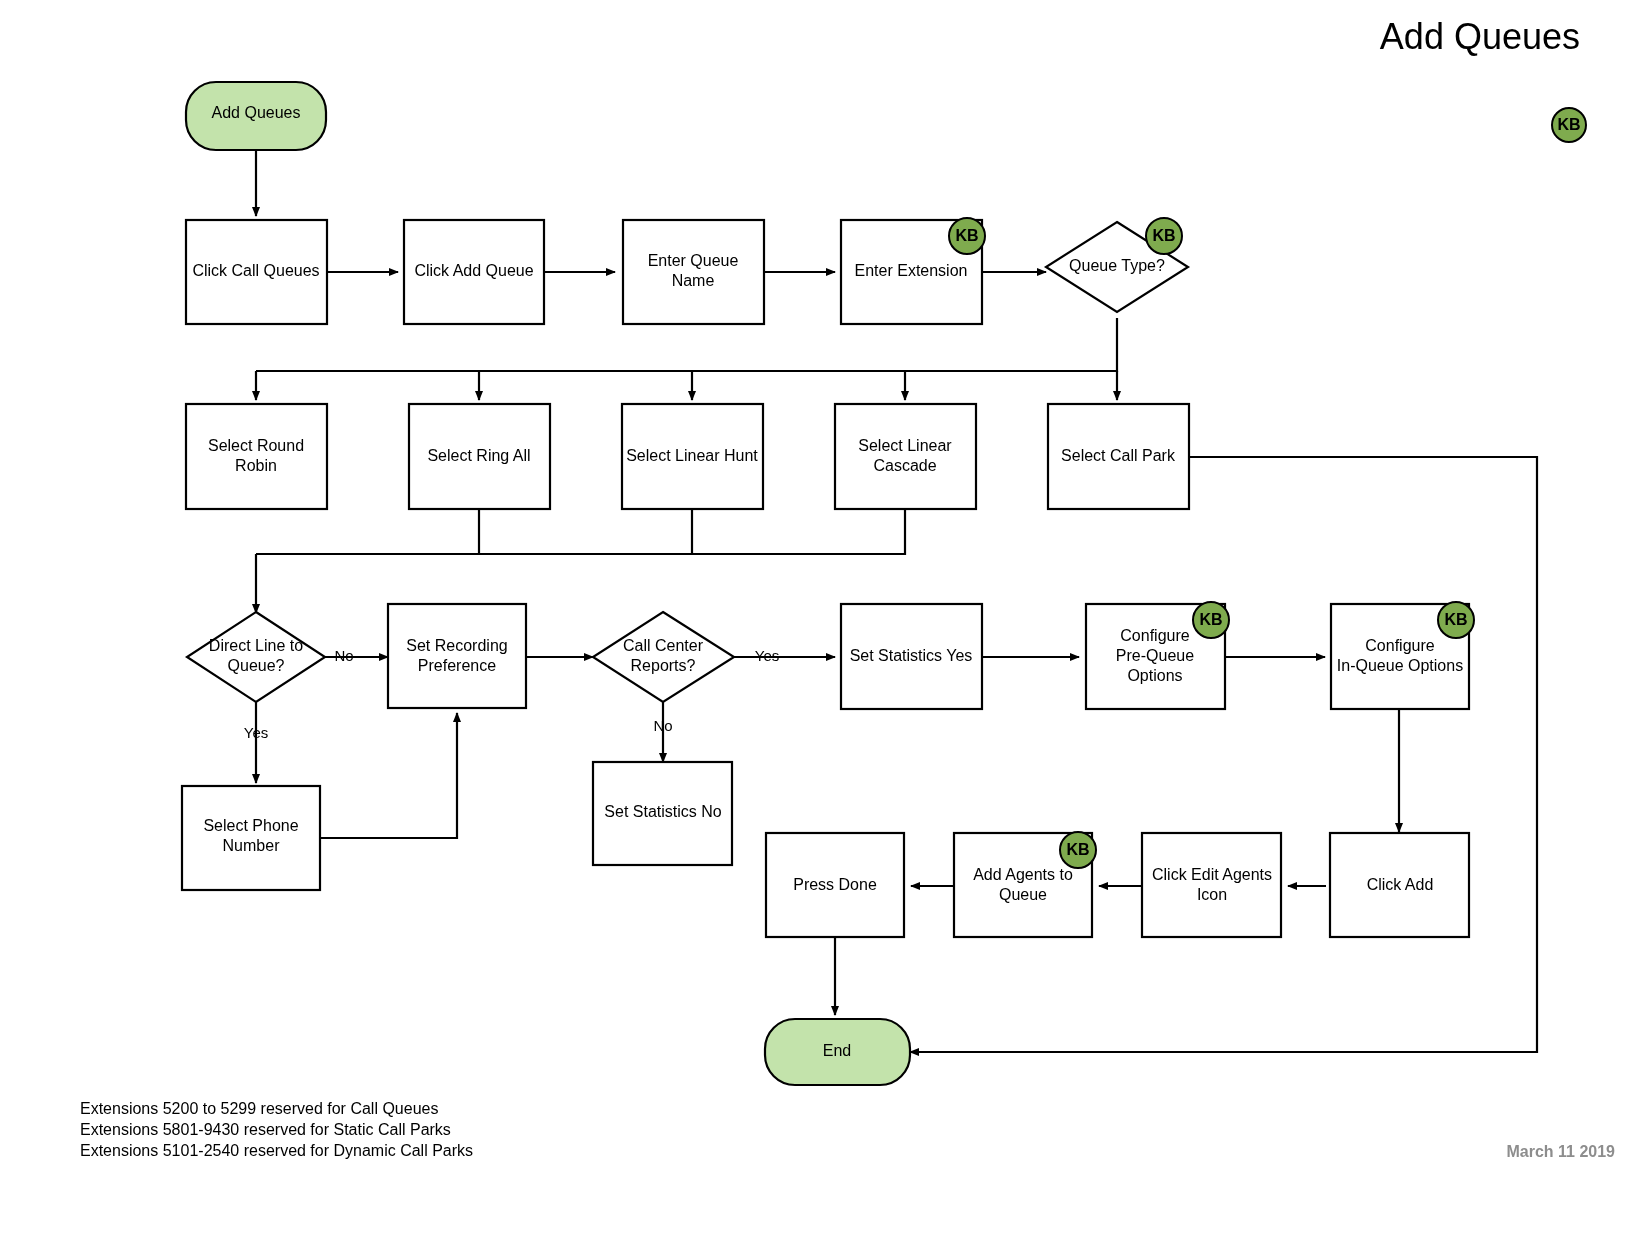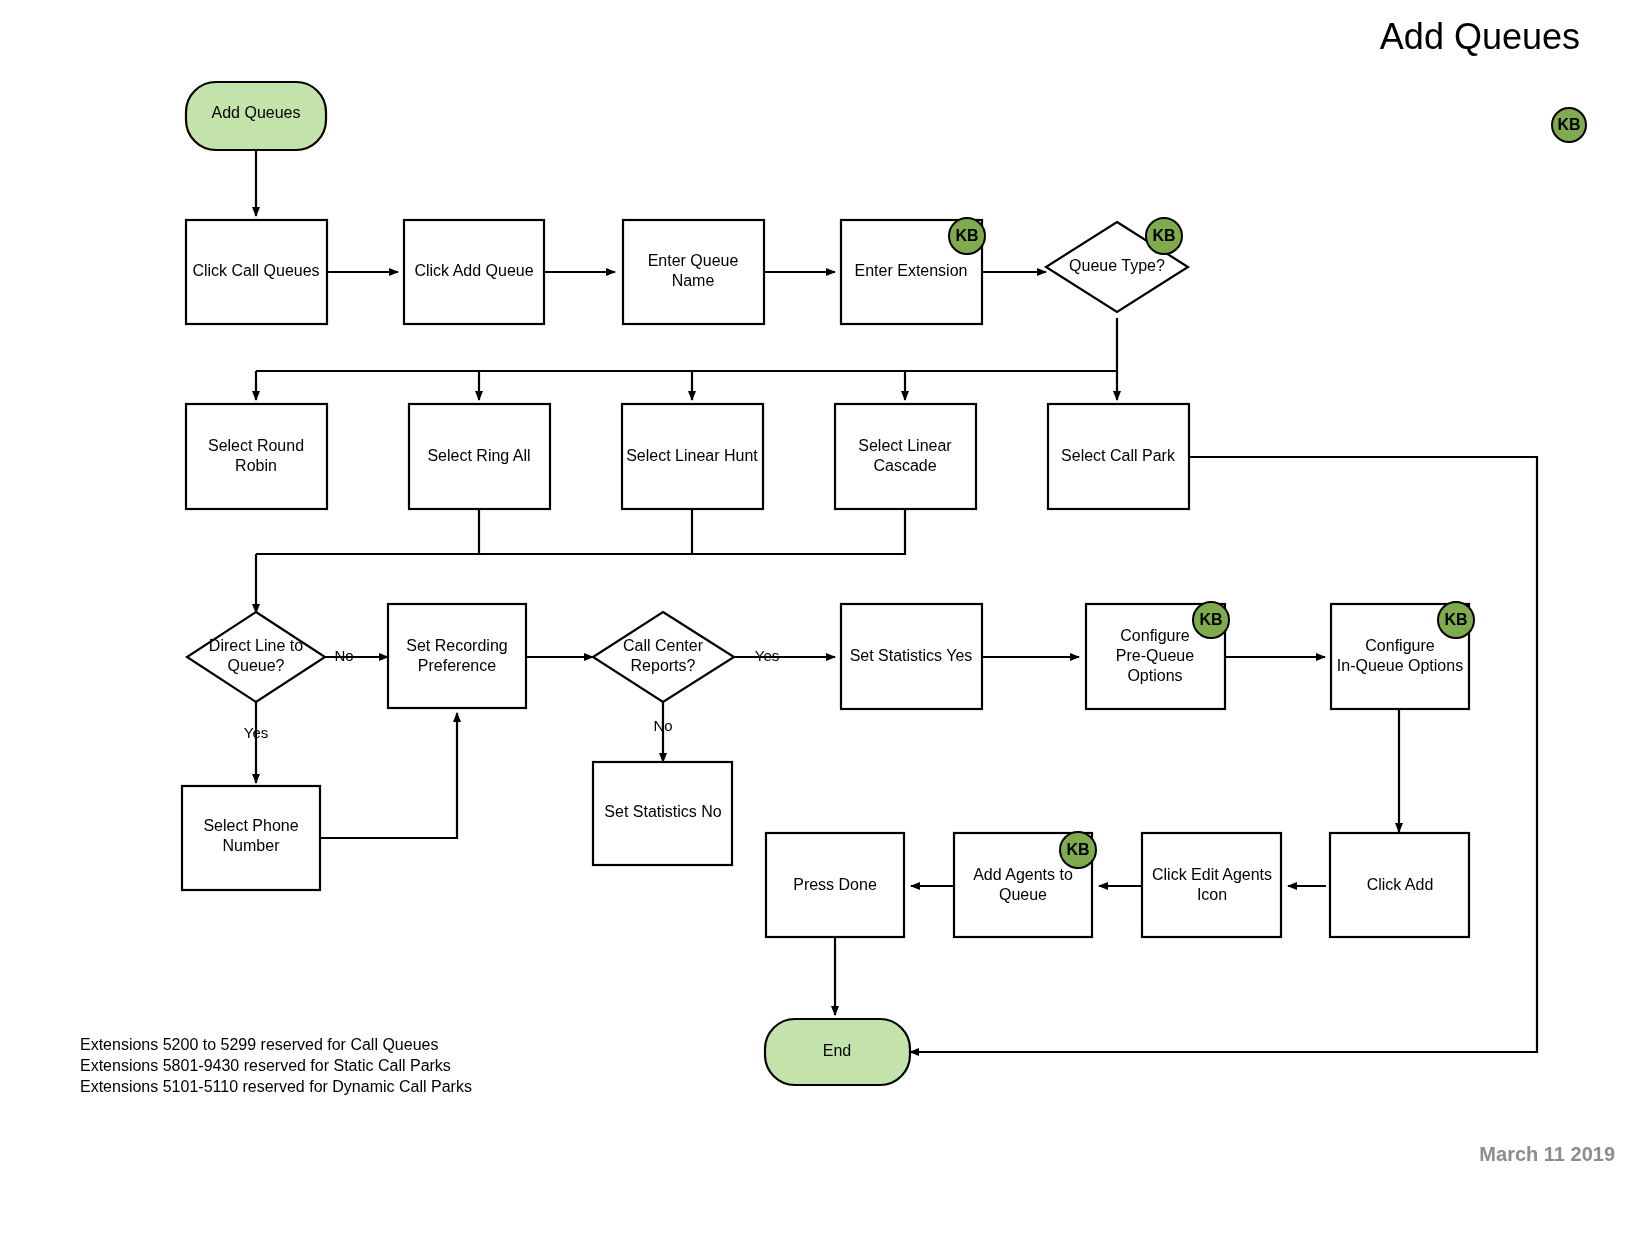--- a/index.html
+++ b/index.html
@@ -79,33 +79,33 @@
     right: 100px;
     top: 16px;
     font-family: "Liberation Sans", sans-serif;
     font-size: 36px;
     color: #000000;
     white-space: nowrap;
   }
   .footer-notes {
     position: absolute;
     left: 32px;
-    top: 1034px;
+    top: 1098px;
     font-family: "Liberation Sans", sans-serif;
     font-size: 16px;
     color: #000000;
     line-height: 21px;
   }
   .footer-notes div { white-space: nowrap; }
   .date-stamp {
     position: absolute;
     right: 65px;
     top: 1143px;
     font-family: "Liberation Sans", sans-serif;
-    font-size: 20px;
+    font-size: 16px;
     font-weight: bold;
     color: #8d8d8d;
     white-space: nowrap;
   }
 </style>
 </head>
 <body>
 
 <div id="canvas-root">
 
@@ -333,18 +333,18 @@
     <g>
       <circle class="kb-circle" cx="1521" cy="125" r="17"></circle>
       <text class="kb-text" x="1521" y="126">KB</text>
     </g>
 
   </svg>
 
   <div class="footer-notes">
     <div>Extensions 5200 to 5299 reserved for Call Queues</div>
     <div>Extensions 5801-9430 reserved for Static Call Parks</div>
-    <div>Extensions 5101-5110 reserved for Dynamic Call Parks</div>
+    <div>Extensions 5101-2540 reserved for Dynamic Call Parks</div>
   </div>
 
   <div class="date-stamp">March 11 2019</div>
 
 </div>
 
 </body></html>

